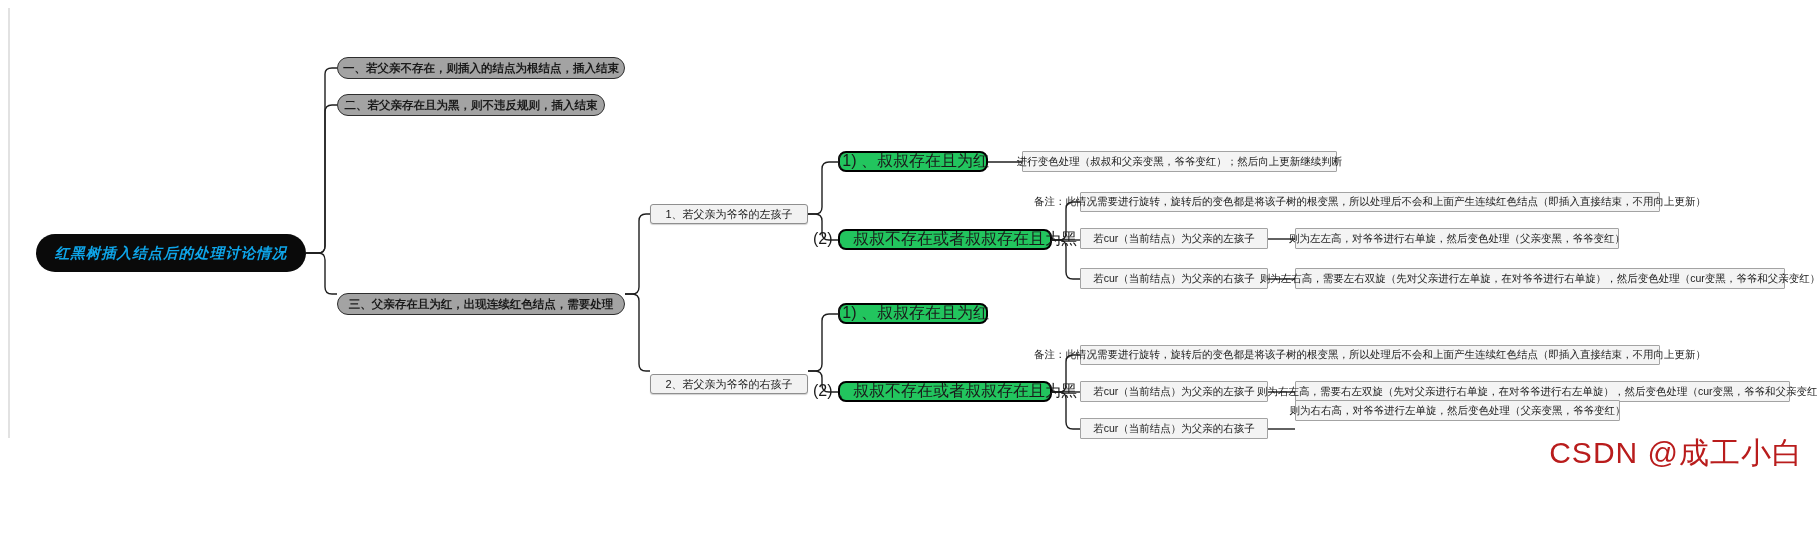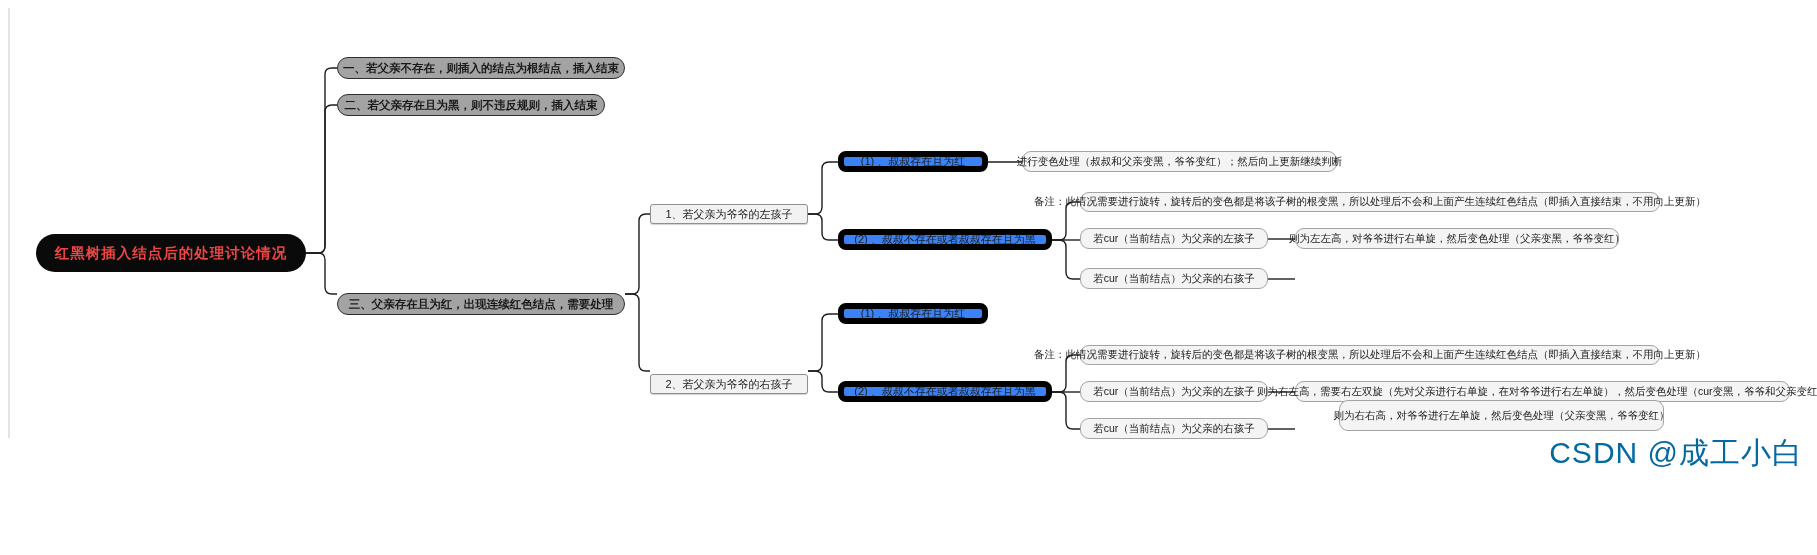--- a/index.html
+++ b/index.html
@@ -32,59 +32,60 @@
     position: absolute;
     display: flex;
     align-items: center;
     justify-content: center;
     white-space: nowrap;
     color: #1a1a1a;
     cursor: default;
   }
   .node.root {
     background: #0a0a0a;
-    color: #ef4444;
+    color: #0ea5e9;
     border-radius: 20px;
     font-size: 14.5px;
     font-weight: bold;
     letter-spacing: 1px;
+    font-style: italic;
   }
   .node.stadium {
     background: #a3a3a3;
     border: 1.4px solid #2e2e2e;
     border-radius: 12px;
     font-size: 11.5px;
     font-weight: bold;
   }
   .node.box {
     background: #f2f2f2;
     border: 1px solid #8f8f8f;
     border-radius: 3px;
     font-size: 11px;
     box-shadow: 0 1px 1px rgba(0,0,0,0.18);
   }
   .node.pill {
-    background: #3b82f6;
-    border: 6px solid #000000;
+    background: #22c55e;
+    border: 2px solid #000000;
     border-radius: 8px;
-    font-size: 11px;
+    font-size: 16px;
   }
   .node.leaf {
     background: #f4f4f4;
     border: 1px solid #a3a3a3;
-    border-radius: 9px;
+    border-radius: 1px;
     font-size: 10.5px;
     padding: 0 5px;
   }
   .watermark {
     position: absolute;
     top: 433px;
     right: 14px;
     font-size: 30px;
-    color: #0369a1;
+    color: #b91c1c;
     letter-spacing: 1px;
     user-select: none;
   }
 </style>
 </head>
 <body>
 
 <div class="canvas">
 
   <div class="edge-line"></div>
@@ -140,30 +141,31 @@
   <div class="node pill" style="left:838px; top:229px; width:214px; height:21px;">(2) 、叔叔不存在或者叔叔存在且为黑</div>
 
   <div class="node leaf" style="left:1080px; top:192px; width:580px; height:20px;">备注：此情况需要进行旋转，旋转后的变色都是将该子树的根变黑，所以处理后不会和上面产生连续红色结点（即插入直接结束，不用向上更新）</div>
 
   <div class="node leaf" style="left:1080px; top:228px; width:188px; height:21px;">若cur（当前结点）为父亲的左孩子</div>
 
   <div class="node leaf" style="left:1295px; top:228px; width:324px; height:21px;">则为左左高，对爷爷进行右单旋，然后变色处理（父亲变黑，爷爷变红）</div>
 
   <div class="node leaf" style="left:1080px; top:268px; width:188px; height:21px;">若cur（当前结点）为父亲的右孩子</div>
 
+  <div class="node leaf" style="left:1295px; top:268px; width:490px; height:21px;">则为左右高，需要左右双旋（先对父亲进行左单旋，在对爷爷进行右单旋），然后变色处理（cur变黑，爷爷和父亲变红）</div>
 
   <div class="node pill" style="left:838px; top:303px; width:150px; height:21px;">(1) 、叔叔存在且为红</div>
 
   <div class="node leaf" style="left:1080px; top:345px; width:580px; height:20px;">备注：此情况需要进行旋转，旋转后的变色都是将该子树的根变黑，所以处理后不会和上面产生连续红色结点（即插入直接结束，不用向上更新）</div>
 
   <div class="node pill" style="left:838px; top:381px; width:214px; height:21px;">(2) 、叔叔不存在或者叔叔存在且为黑</div>
 
   <div class="node leaf" style="left:1080px; top:381px; width:188px; height:21px;">若cur（当前结点）为父亲的左孩子</div>
 
   <div class="node leaf" style="left:1295px; top:381px; width:495px; height:21px;">则为右左高，需要右左双旋（先对父亲进行右单旋，在对爷爷进行右左单旋），然后变色处理（cur变黑，爷爷和父亲变红）</div>
 
   <div class="node leaf" style="left:1080px; top:418px; width:188px; height:21px;">若cur（当前结点）为父亲的右孩子</div>
 
-  <div class="node leaf" style="left:1295px; top:400px; width:325px; height:31px;margin-left:44px;">则为右右高，对爷爷进行左单旋，然后变色处理（父亲变黑，爷爷变红）</div>
+  <div class="node leaf" style="left:1295px; top:400px; width:325px; height:21px;">则为右右高，对爷爷进行左单旋，然后变色处理（父亲变黑，爷爷变红）</div>
 
   <div class="watermark">CSDN @成工小白</div>
 
 </div>
 
 </body></html>

